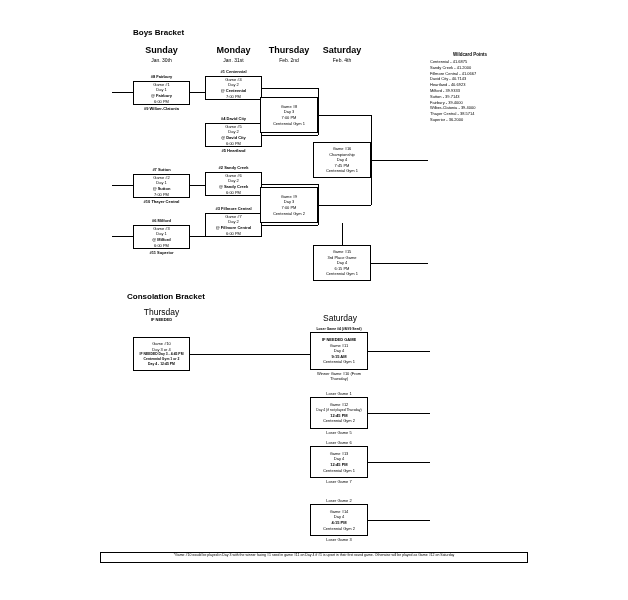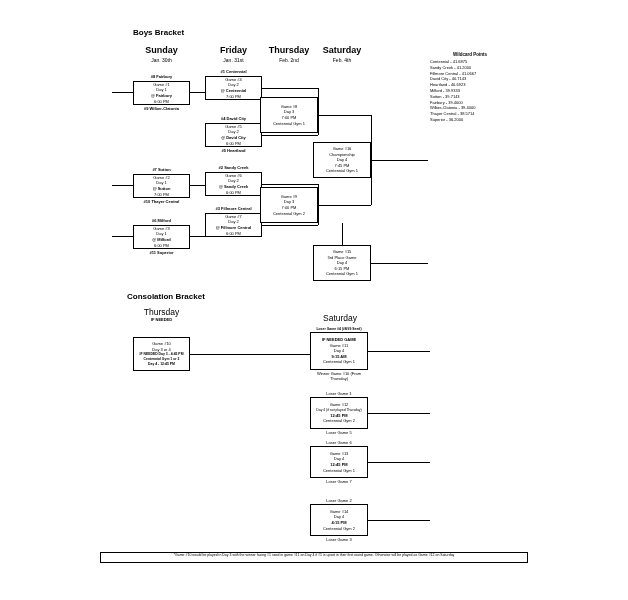--- a/index.html
+++ b/index.html
@@ -29,21 +29,21 @@
 
 <div class="stage">
 
   <div class="abs title" style="left:133px;top:28px;">Boys Bracket</div>
 
   <div class="abs colhead" style="left:133px;top:46px;width:57px;">
     <div class="day">Sunday</div>
     <div class="date">Jan. 30th</div>
   </div>
   <div class="abs colhead" style="left:205px;top:46px;width:57px;">
-    <div class="day">Friday</div>
+    <div class="day">Monday</div>
     <div class="date">Jan. 31st</div>
   </div>
   <div class="abs colhead" style="left:260px;top:46px;width:58px;">
     <div class="day">Thursday</div>
     <div class="date">Feb. 2nd</div>
   </div>
   <div class="abs colhead" style="left:313px;top:46px;width:58px;">
     <div class="day">Saturday</div>
     <div class="date">Feb. 4th</div>
   </div>

